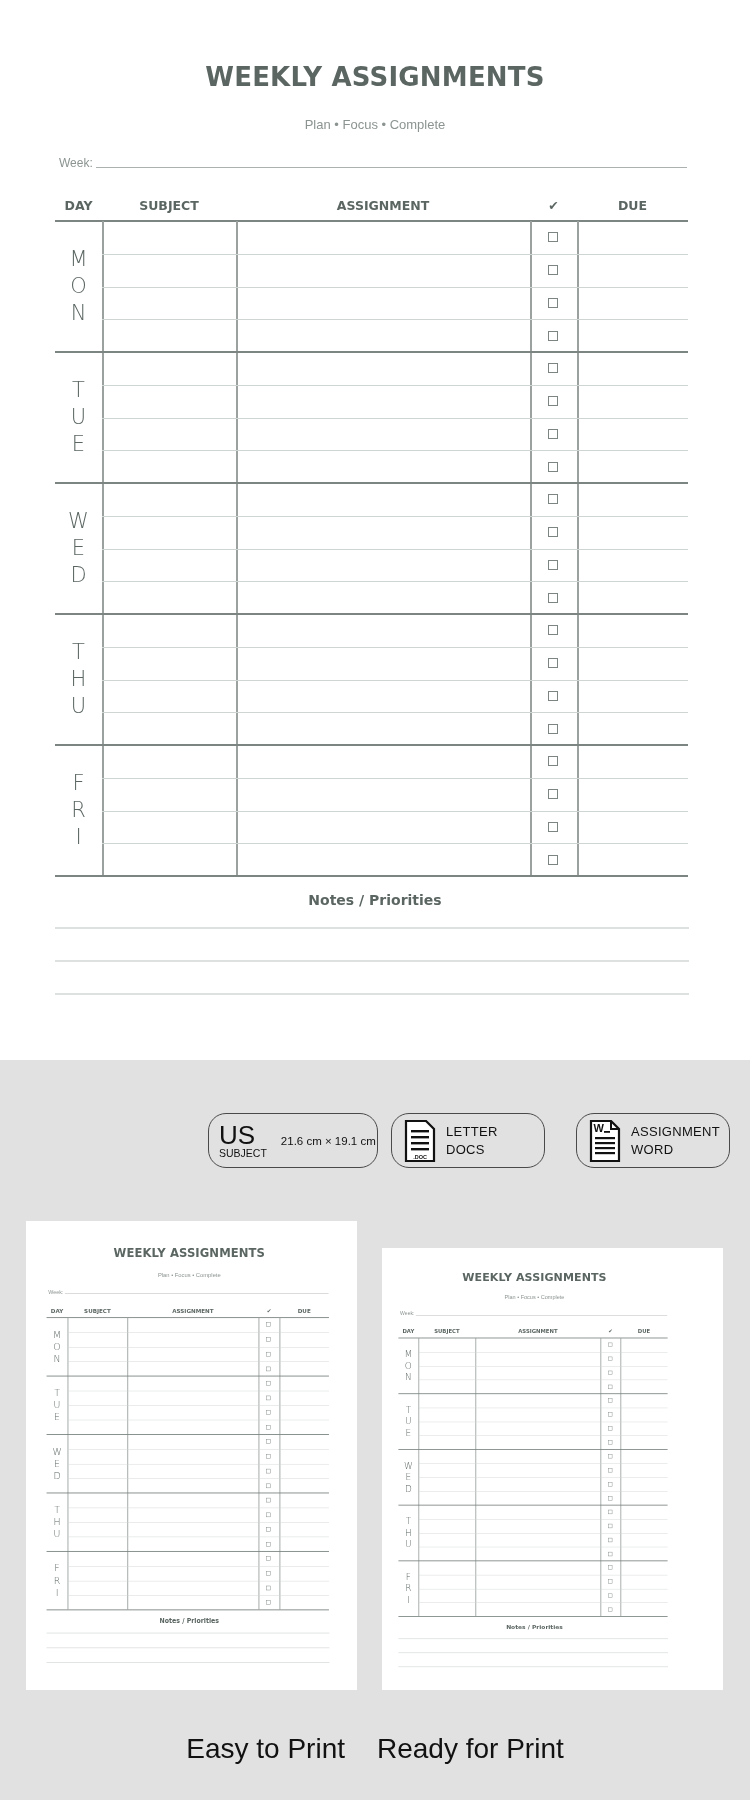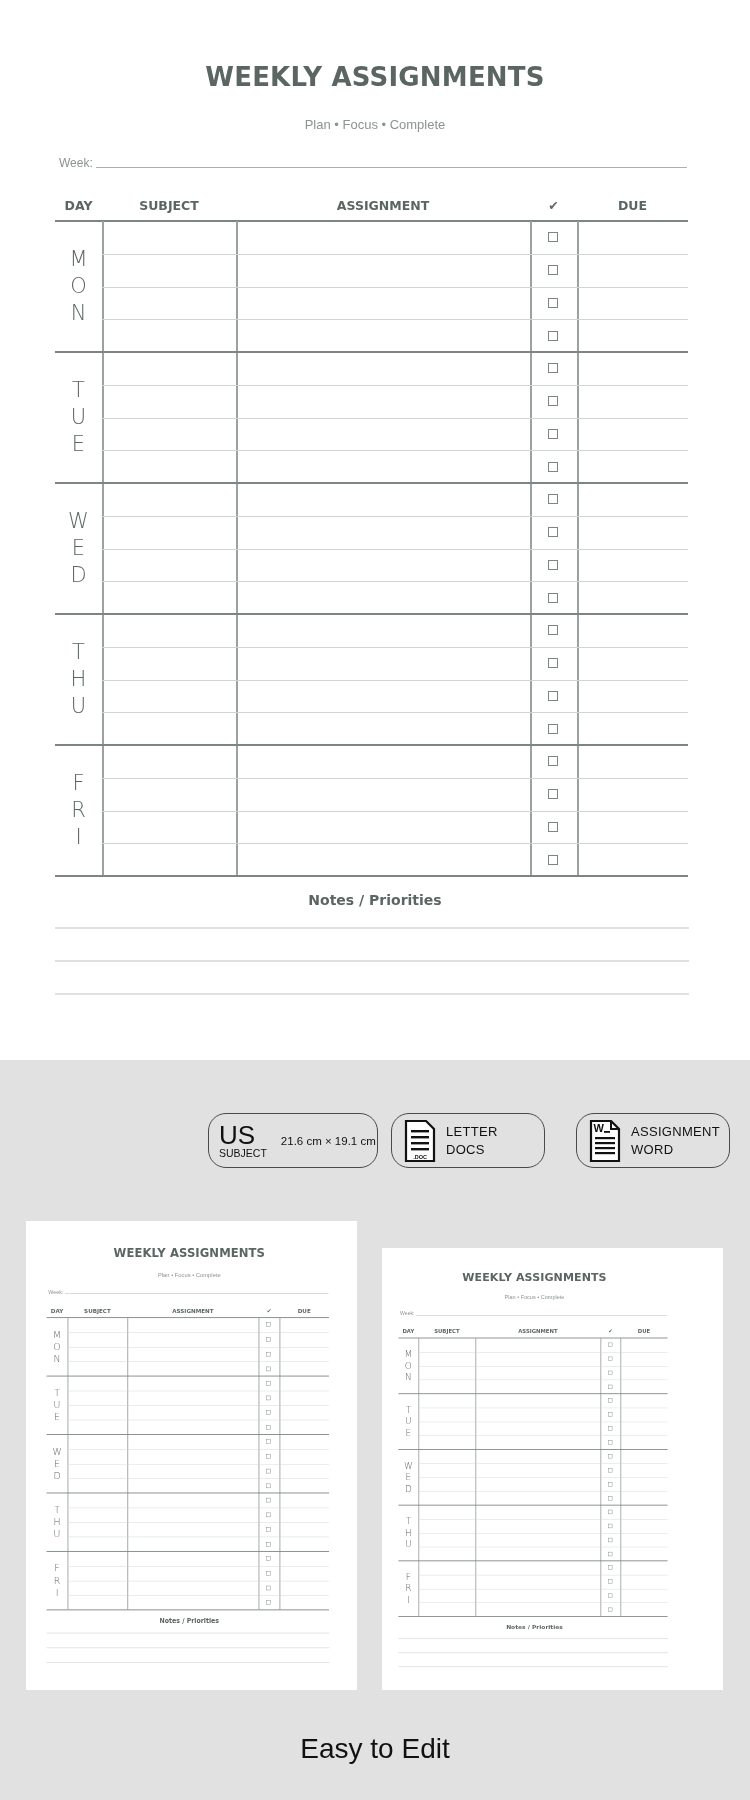--- a/index.html
+++ b/index.html
@@ -352,14 +352,15 @@
         <div class="hline-strong" style="top:875px;"></div>
         <div class="notes-title">Notes / Priorities</div>
         <div class="notes-line" style="top:927px;"></div>
         <div class="notes-line" style="top:960px;"></div>
         <div class="notes-line" style="top:993px;"></div>
       </div>
   </div>
 </div>
 
 <div class="tagline">
-  <span>Easy to Edit</span>
+  <span>Easy to Print</span>
+  <span>Ready for Print</span>
 </div>
 
 </body></html>

